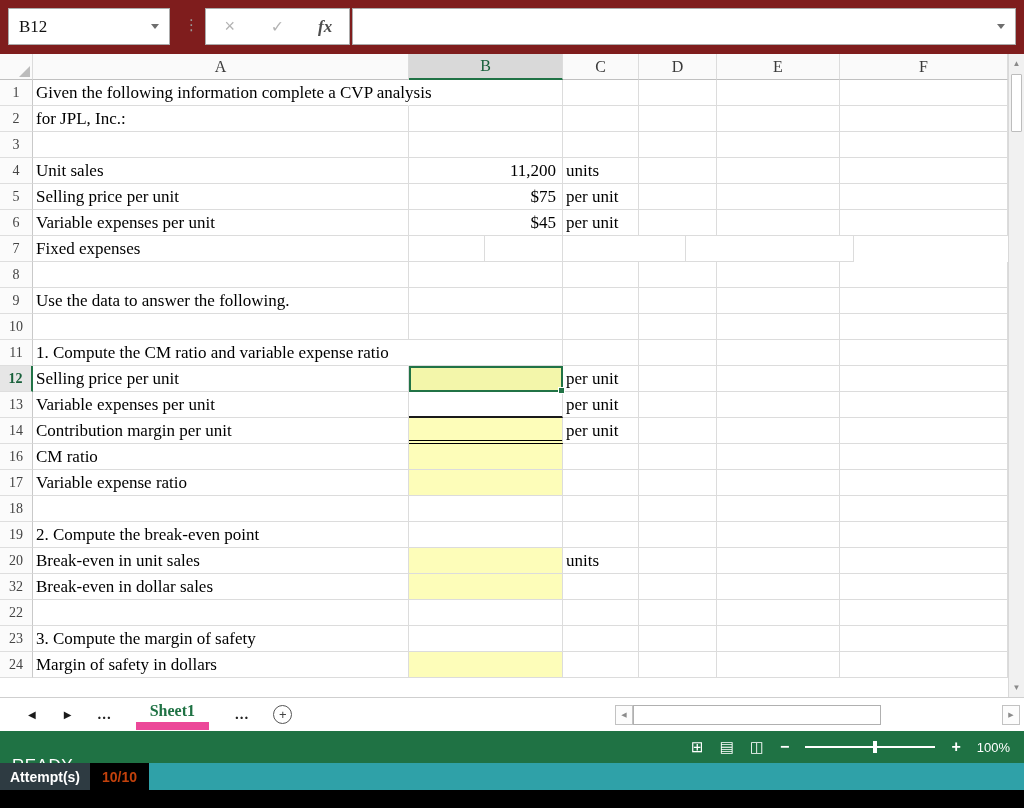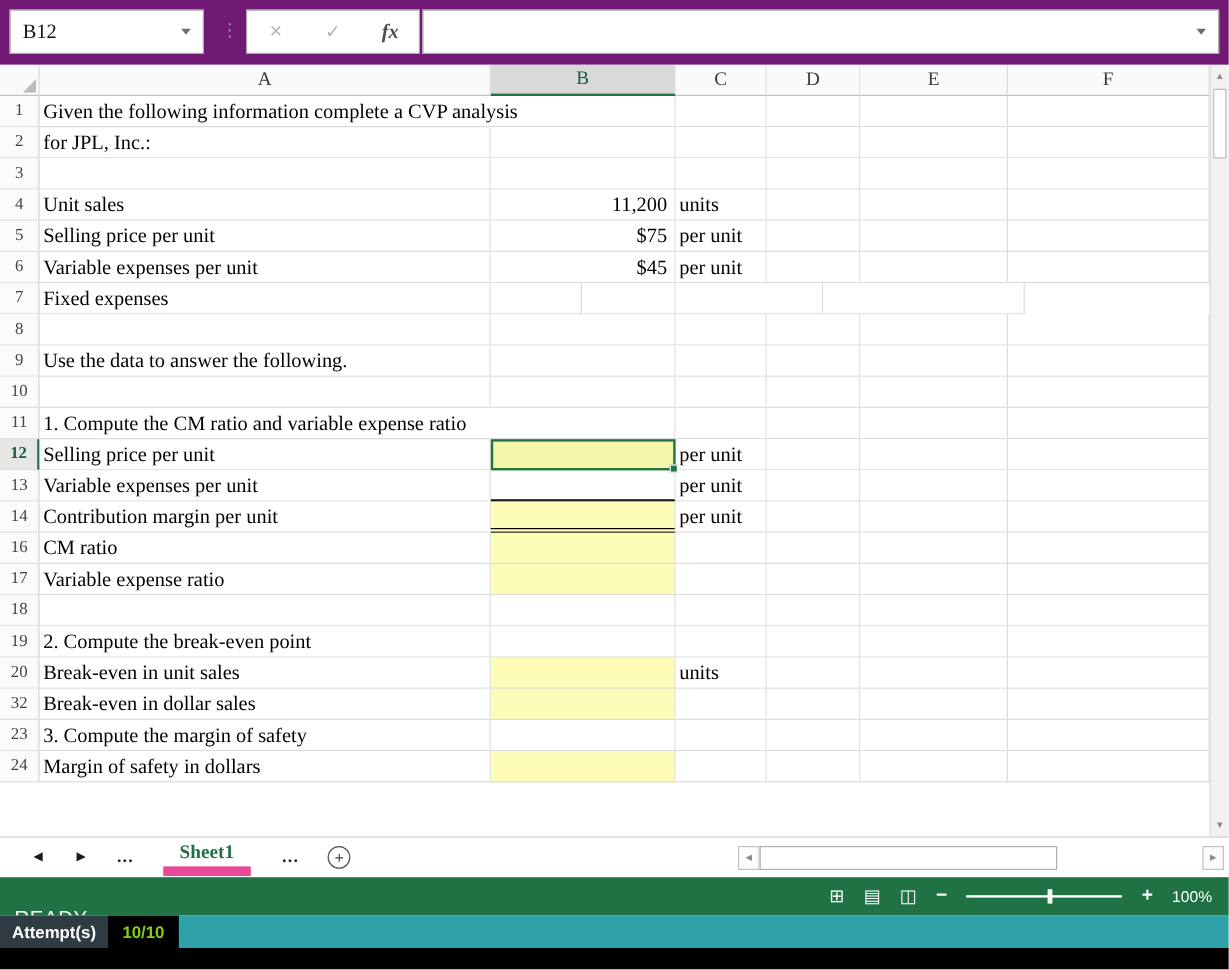--- a/index.html
+++ b/index.html
@@ -1,20 +1,20 @@
 <!DOCTYPE html>
 <html><head>
 <meta charset="utf-8">
 <style>
   * { box-sizing: border-box; margin: 0; padding: 0; }
   html,body { width:1024px; height:808px; overflow:hidden; background:#fff;
     font-family:"Liberation Sans","DejaVu Sans",sans-serif; position:relative; }
 
   
-  .topbar { position:absolute; top:0; left:0; width:1024px; height:54px; background:#701a75; }
+  .topbar { position:absolute; top:0; left:0; width:1024px; height:54px; background:#7f1d1d; }
   .namebox { position:absolute; left:8px; top:8px; width:162px; height:37px; background:#fff;
     border:1px solid #ababab; display:flex; align-items:center; padding:0 10px;
     font:17px "Liberation Serif","DejaVu Serif",serif; color:#111; }
   .tri { width:0; height:0; border-left:4px solid transparent; border-right:4px solid transparent;
     border-top:5px solid #6e6e6e; margin-left:auto; }
   .dots { position:absolute; left:184px; top:16px; color:#9a9a9a; font-size:15px; }
   .fbtns { position:absolute; left:205px; top:8px; width:145px; height:37px; background:#fff;
     border:1px solid #ababab; display:flex; }
   .fb { flex:1; border:none; background:transparent; display:flex; align-items:center;
     justify-content:center; font-size:16px; cursor:default; }
@@ -93,21 +93,21 @@
   .zoomctl { font-size:16px; font-weight:bold; color:#fff; }
   .ztrack { width:130px; height:2px; background:#fff; position:relative; }
   .zthumb { position:absolute; left:52%; top:-5px; width:4px; height:12px; background:#fff; }
   .zlabel { font-size:13px; }
 
   
   .attemptbar { position:absolute; top:763px; left:0; width:1024px; height:27px; background:#2fa1a8;
     display:flex; align-items:stretch; }
   .alabel { background:#2e3b42; color:#fff; font-weight:bold; font-size:14px; display:flex;
     align-items:center; padding:0 10px;text-align:center; }
-  .avalue { background:#000; color:#84cc16; font-weight:bold; font-size:14px; display:flex;
+  .avalue { background:#000; color:#c2410c; font-weight:bold; font-size:14px; display:flex;
     align-items:center; padding:0 12px; }
   .blackfooter { position:absolute; top:790px; left:0; width:1024px; height:18px; background:#000; }
 </style>
 </head>
 <body>
 
 <div class="topbar">
   <div class="namebox">
     <span>B12</span>
     <span class="tri"></span>
@@ -306,20 +306,29 @@
         <div class="c w-b ar input"></div>
         <div class="c w-c al">units</div>
         <div class="c w-d"></div>
         <div class="c w-e"></div>
         <div class="c w-f"></div>
       </div>
       <div class="row">
         <div class="rh">32</div>
         <div class="c w-a al">Break-even in dollar sales</div>
         <div class="c w-b ar input"></div>
+        <div class="c w-c al"></div>
+        <div class="c w-d"></div>
+        <div class="c w-e"></div>
+        <div class="c w-f"></div>
+      </div>
+      <div class="row">
+        <div class="rh">22</div>
+        <div class="c w-a al"></div>
+        <div class="c w-b ar"></div>
         <div class="c w-c al"></div>
         <div class="c w-d"></div>
         <div class="c w-e"></div>
         <div class="c w-f"></div>
       </div>
       <div class="row">
         <div class="rh">23</div>
         <div class="c w-a al">3. Compute the margin of safety</div>
         <div class="c w-b ar"></div>
         <div class="c w-c al"></div>

